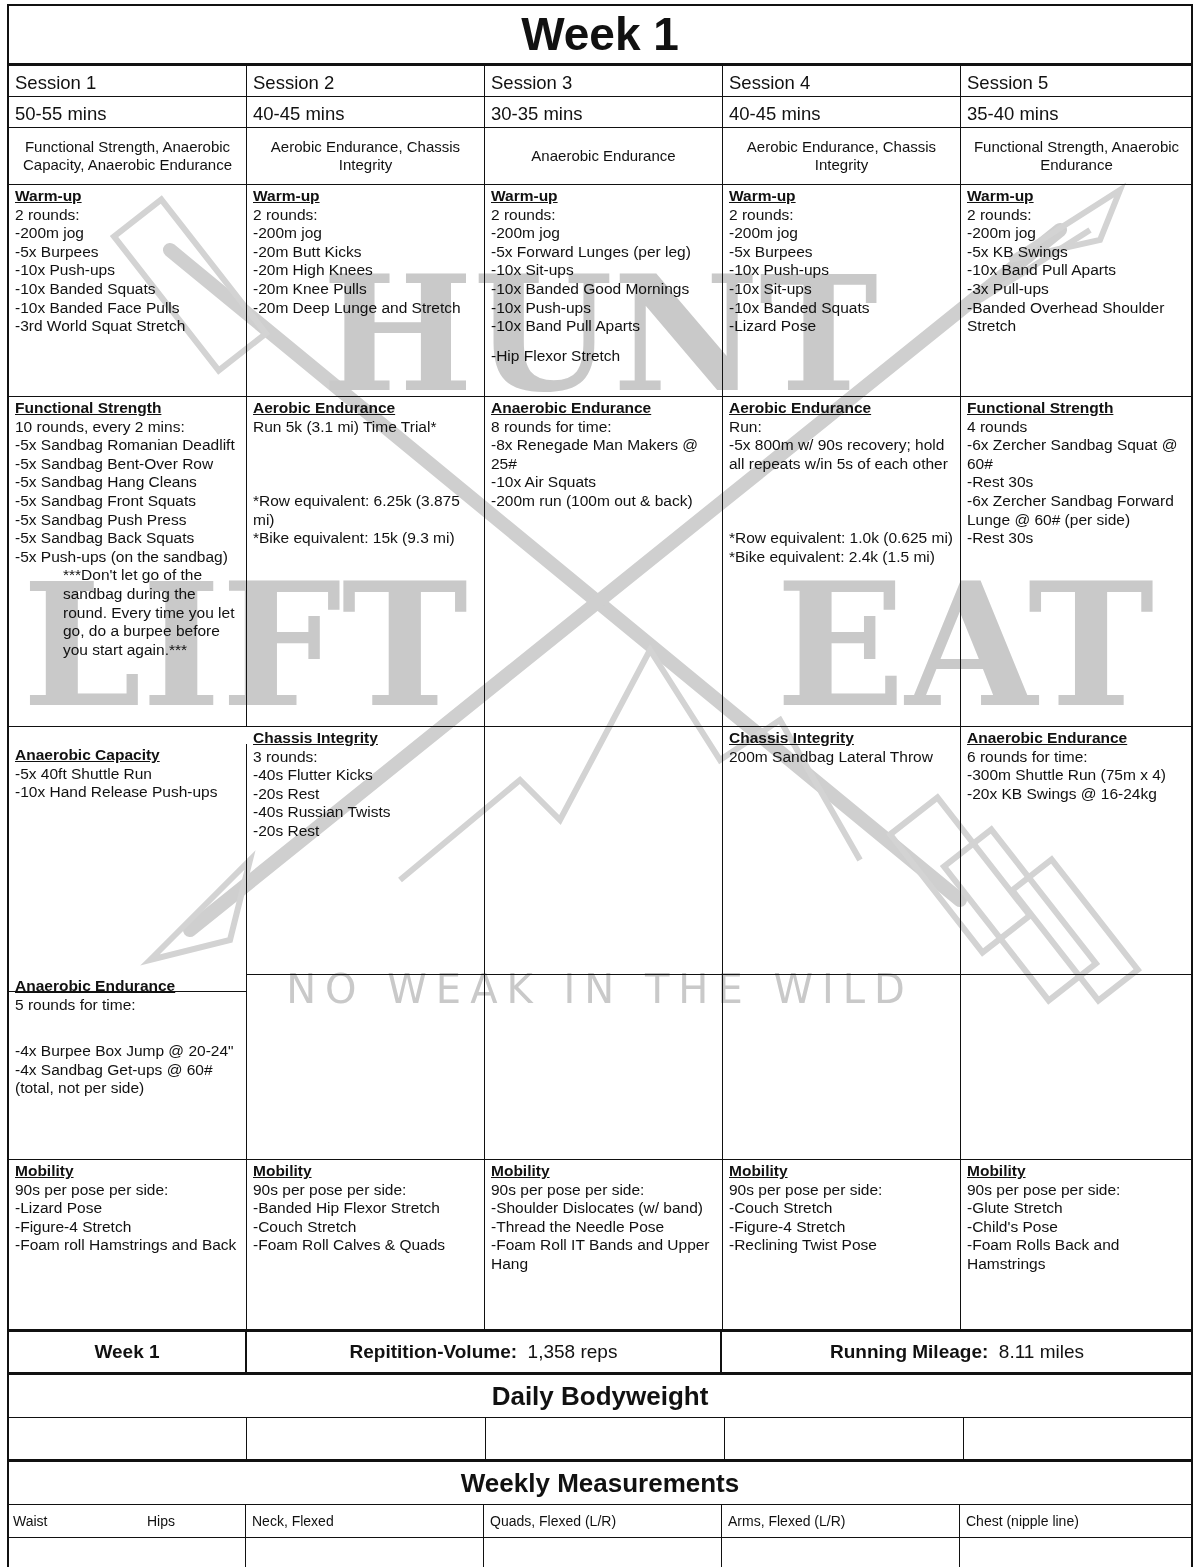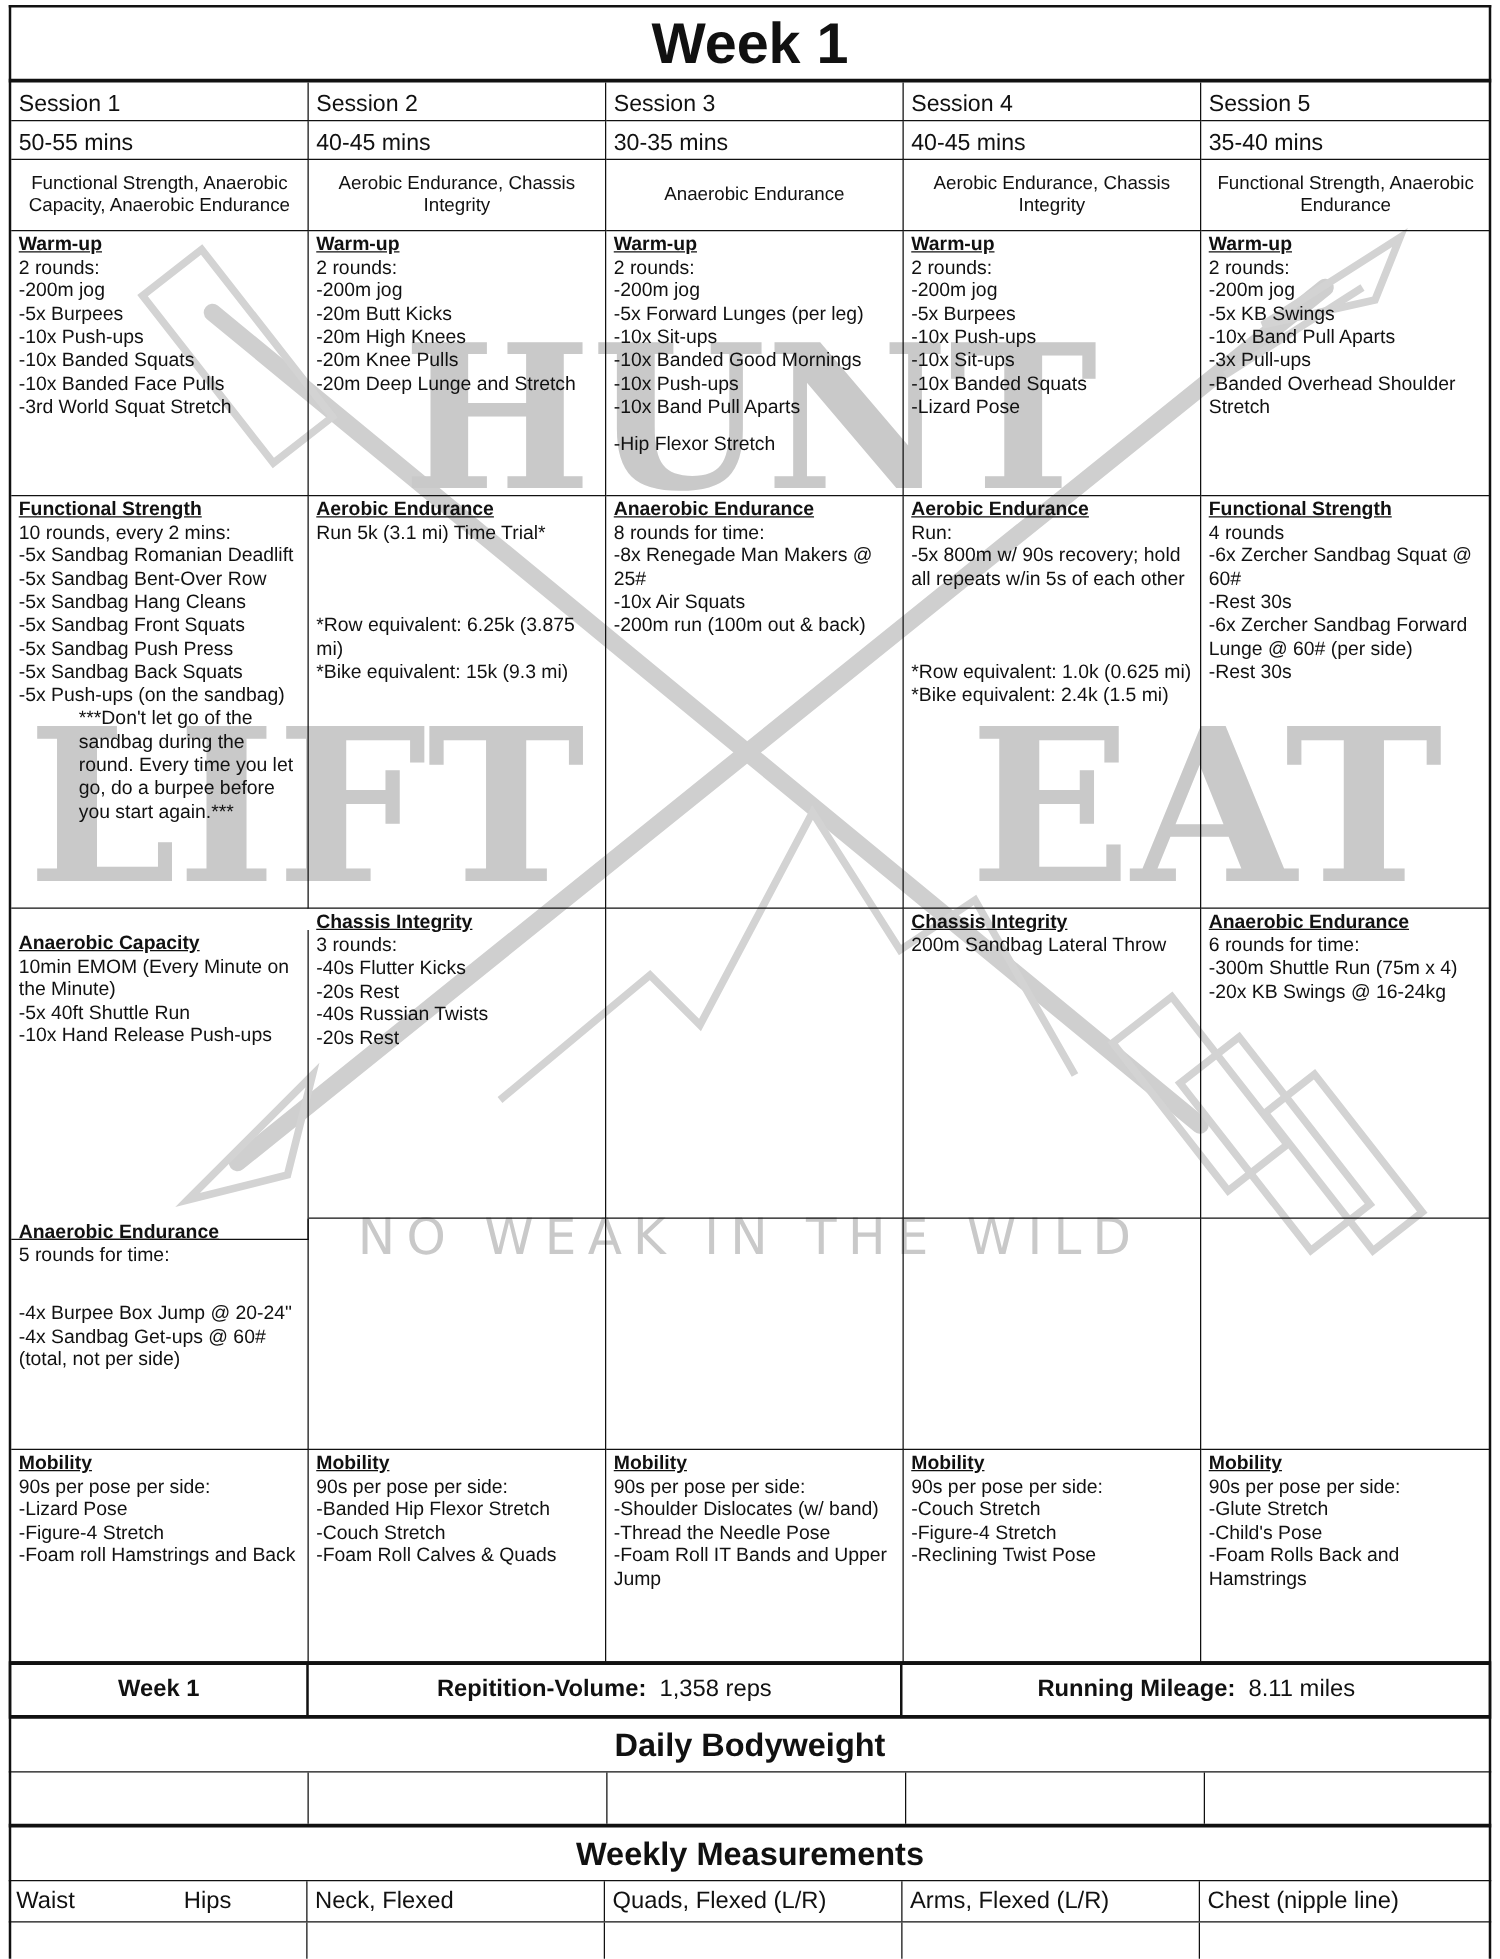--- a/index.html
+++ b/index.html
@@ -11,21 +11,21 @@
   .cell { border-right: 1.5px solid #111; border-bottom: 1.5px solid #111; padding: 2px 6px; font-size: 15.5px; line-height: 18.6px; overflow: hidden; }
   .cell.last { border-right: none; }
   .hdr { font-size: 18.5px; line-height: 26px; padding-top: 4px; }
   .focus { font-size: 15px; line-height: 18.5px; text-align: center; display: flex; align-items: center; justify-content: center; padding: 1px 4px; }
   .blk-title { font-weight: bold; text-decoration: underline; display: block; }
   .blk-line { display: block; white-space: normal; }
   .thick-top { border-top: 3px solid #111; }
   .summary { display: flex; align-items: center; font-size: 19px; }
   .summary b { font-weight: bold; }
   .band-title { left: 7px; width: 1186px; display: flex; align-items: center; justify-content: center; font-weight: bold; font-size: 26px; border-bottom: 1.5px solid #111; }
-  .meas { font-size: 19px; display: flex; align-items: center; padding-left: 6px; }
+  .meas { font-size: 14px; display: flex; align-items: center; padding-left: 6px; }
 </style>
 </head>
 <body>
 
 <svg class="watermark" viewBox="0 0 1200 1567" xmlns="http://www.w3.org/2000/svg">
   <g fill="none" stroke="#cfcfcf" stroke-width="14" stroke-linecap="round">
 
     <line x1="170" y1="250" x2="960" y2="900"></line>
 
     <line x1="1060" y1="230" x2="190" y2="930"></line>
@@ -78,21 +78,20 @@
       <span class="blk-line" style="min-height: 18.6px;">-5x Sandbag Bent-Over Row</span>
       <span class="blk-line" style="min-height: 18.6px;">-5x Sandbag Hang Cleans</span>
       <span class="blk-line" style="min-height: 18.6px;">-5x Sandbag Front Squats</span>
       <span class="blk-line" style="min-height: 18.6px;">-5x Sandbag Push Press</span>
       <span class="blk-line" style="min-height: 18.6px;">-5x Sandbag Back Squats</span>
       <span class="blk-line" style="min-height: 18.6px;">-5x Push-ups (on the sandbag)</span>
       <span class="blk-line" style="min-height: 18.6px; margin-left: 48px;">***Don't let go of the sandbag during the round. Every time you let go, do a burpee before you start again.***</span>
     </div>
     <div class="abs cell" style="left: 9px; top: 744px; width: 238px; height: 248px;">
       <span class="blk-title">Anaerobic Capacity</span>
-      <span class="blk-line" style="min-height: 18.6px;">10min EMOM (Every Minute on the Minute)</span>
       <span class="blk-line" style="min-height: 18.6px;">-5x 40ft Shuttle Run</span>
       <span class="blk-line" style="min-height: 18.6px;">-10x Hand Release Push-ups</span>
     </div>
     <div class="abs cell" style="left: 9px; top: 975px; width: 238px; height: 185px;">
       <span class="blk-title">Anaerobic Endurance</span>
       <span class="blk-line" style="min-height: 18.6px;">5 rounds for time:</span>
       <span class="blk-line" style="min-height: 18.6px; margin-top: 28px;">-4x Burpee Box Jump @ 20-24"</span>
       <span class="blk-line" style="min-height: 18.6px;">-4x Sandbag Get-ups @ 60# (total, not per side)</span>
     </div>
     <div class="abs cell" style="left: 9px; top: 1160px; width: 238px; height: 170px;">
@@ -166,21 +165,21 @@
       <span class="blk-title"></span>
     </div>
     <div class="abs cell" style="left: 485px; top: 975px; width: 238px; height: 185px;">
       <span class="blk-title"></span>
     </div>
     <div class="abs cell" style="left: 485px; top: 1160px; width: 238px; height: 170px;">
       <span class="blk-title">Mobility</span>
       <span class="blk-line" style="min-height: 18.6px;">90s per pose per side:</span>
       <span class="blk-line" style="min-height: 18.6px;">-Shoulder Dislocates (w/ band)</span>
       <span class="blk-line" style="min-height: 18.6px;">-Thread the Needle Pose</span>
-      <span class="blk-line" style="min-height: 18.6px;">-Foam Roll IT Bands and Upper Jump</span>
+      <span class="blk-line" style="min-height: 18.6px;">-Foam Roll IT Bands and Upper Hang</span>
     </div>
     <div class="abs cell hdr" style="left: 723px; top: 66px; width: 238px; height: 31px;">Session 4</div>
     <div class="abs cell hdr" style="left: 723px; top: 97px; width: 238px; height: 31px;">40-45 mins</div>
     <div class="abs cell focus" style="left: 723px; top: 128px; width: 238px; height: 57px;">Aerobic Endurance, Chassis Integrity</div>
     <div class="abs cell" style="left: 723px; top: 185px; width: 238px; height: 212px;">
       <span class="blk-title">Warm-up</span>
       <span class="blk-line" style="min-height: 18.6px;">2 rounds:</span>
       <span class="blk-line" style="min-height: 18.6px;">-200m jog</span>
       <span class="blk-line" style="min-height: 18.6px;">-5x Burpees</span>
       <span class="blk-line" style="min-height: 18.6px;">-10x Push-ups</span>

